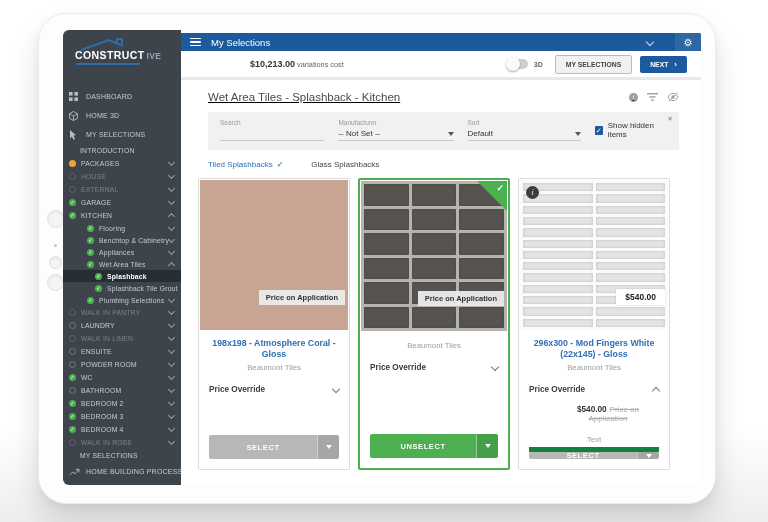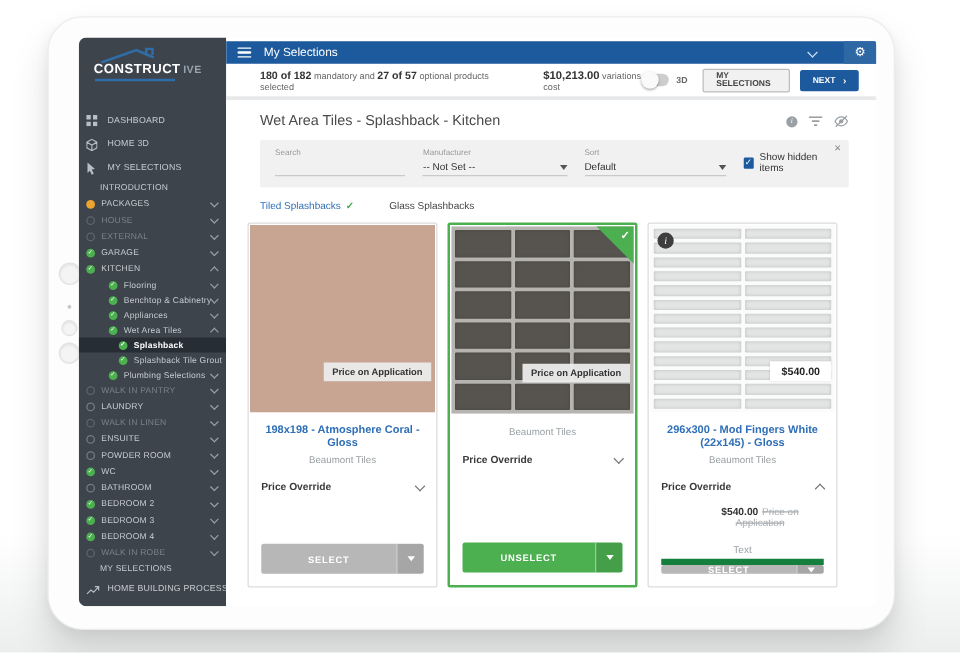--- a/index.html
+++ b/index.html
@@ -67,21 +67,21 @@
   .knob{position:absolute;left:-3px;top:-2px;width:14px;height:14px;background:#fafafa;border-radius:50%;
         box-shadow:0 1px 2px rgba(0,0,0,.35);}
   .toggle-lbl{font-size:7px;color:#666;margin-left:6px;font-weight:bold;}
   .btn-mysel{height:17px;padding:0 10px;background:#f1f1f1;border:1px solid #bcbcbc;border-radius:2px;
              font-size:6.8px;font-weight:bold;color:#444;display:flex;align-items:center;margin-right:8px;cursor:pointer;}
   .btn-next{height:17px;padding:0 10px;background:#1d5a9d;border-radius:2px;font-size:6.8px;font-weight:bold;
             color:#fff;display:flex;align-items:center;gap:6px;cursor:pointer;}
   .btn-next .arr{font-size:8px;}
   
   .content{flex:1;background:#fff;overflow:hidden;}
-  .title-row{display:flex;align-items:center;padding:11px 22px 9px 27px;}
+  .title-row{display:flex;align-items:center;padding:11px 22px 9px 27px;text-decoration:underline;}
   .page-title{font-size:11.5px;color:#4a4a4a;}
   .title-icons{margin-left:auto;display:flex;align-items:center;gap:9px;color:#9aa0a4;}
   .info-circ{width:9px;height:9px;border-radius:50%;background:#9aa0a4;color:#fff;font-size:6px;
              font-style:italic;display:flex;align-items:center;justify-content:center;cursor:pointer;
              font-family:"Liberation Serif",serif;}
   .icon-btn{cursor:pointer;display:flex;}
   .filter-panel{margin:0 22px 0 27px;background:#f1f1f1;border-radius:2px;padding:7px 12px 9px;position:relative;
                 display:flex;align-items:flex-end;}
   .close-x{position:absolute;top:3px;right:6px;font-size:7px;color:#888;cursor:pointer;}
   .fcol{display:flex;flex-direction:column;margin-right:14px;}
@@ -325,23 +325,20 @@
             <div></div>
           </div>
         <span class="appbar-title">My Selections</span>
         <div class="appbar-right">
           <span class="appbar-chev"></span>
           <div class="gear-box">⚙</div>
         </div>
       </div>
 
       <div class="subhead">
-        <span>
-          <b>180 of 182</b>&nbsp;<span>mandatory and</span>&nbsp;<b>27 of 57</b>&nbsp;<span>optional products selected</span>
-        </span>
         <span class="cost">
           <b>$10,213.00</b>&nbsp;<span>variations cost</span>
         </span>
         <span class="flex-sp"></span>
         <span class="toggle">
           <span class="pill">
               <span class="knob"></span>
             </span>
           <span class="toggle-lbl">3D</span>
         </span>

